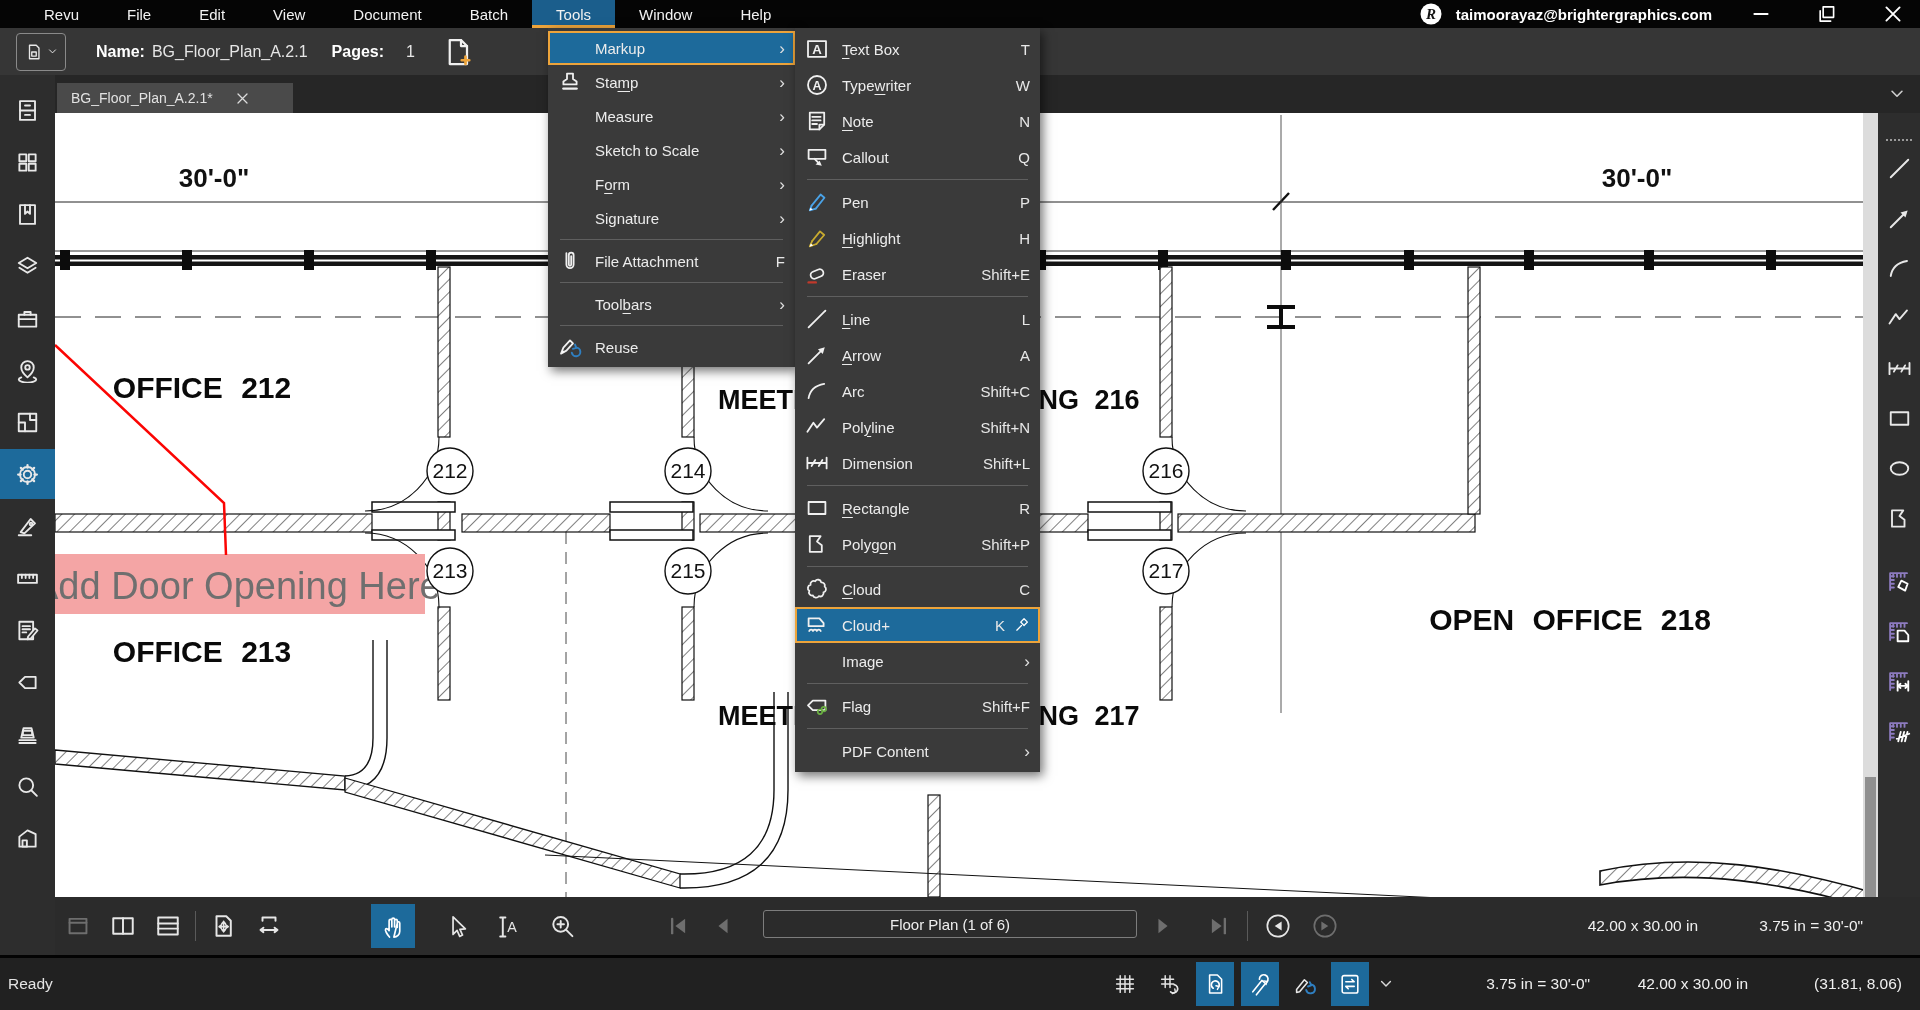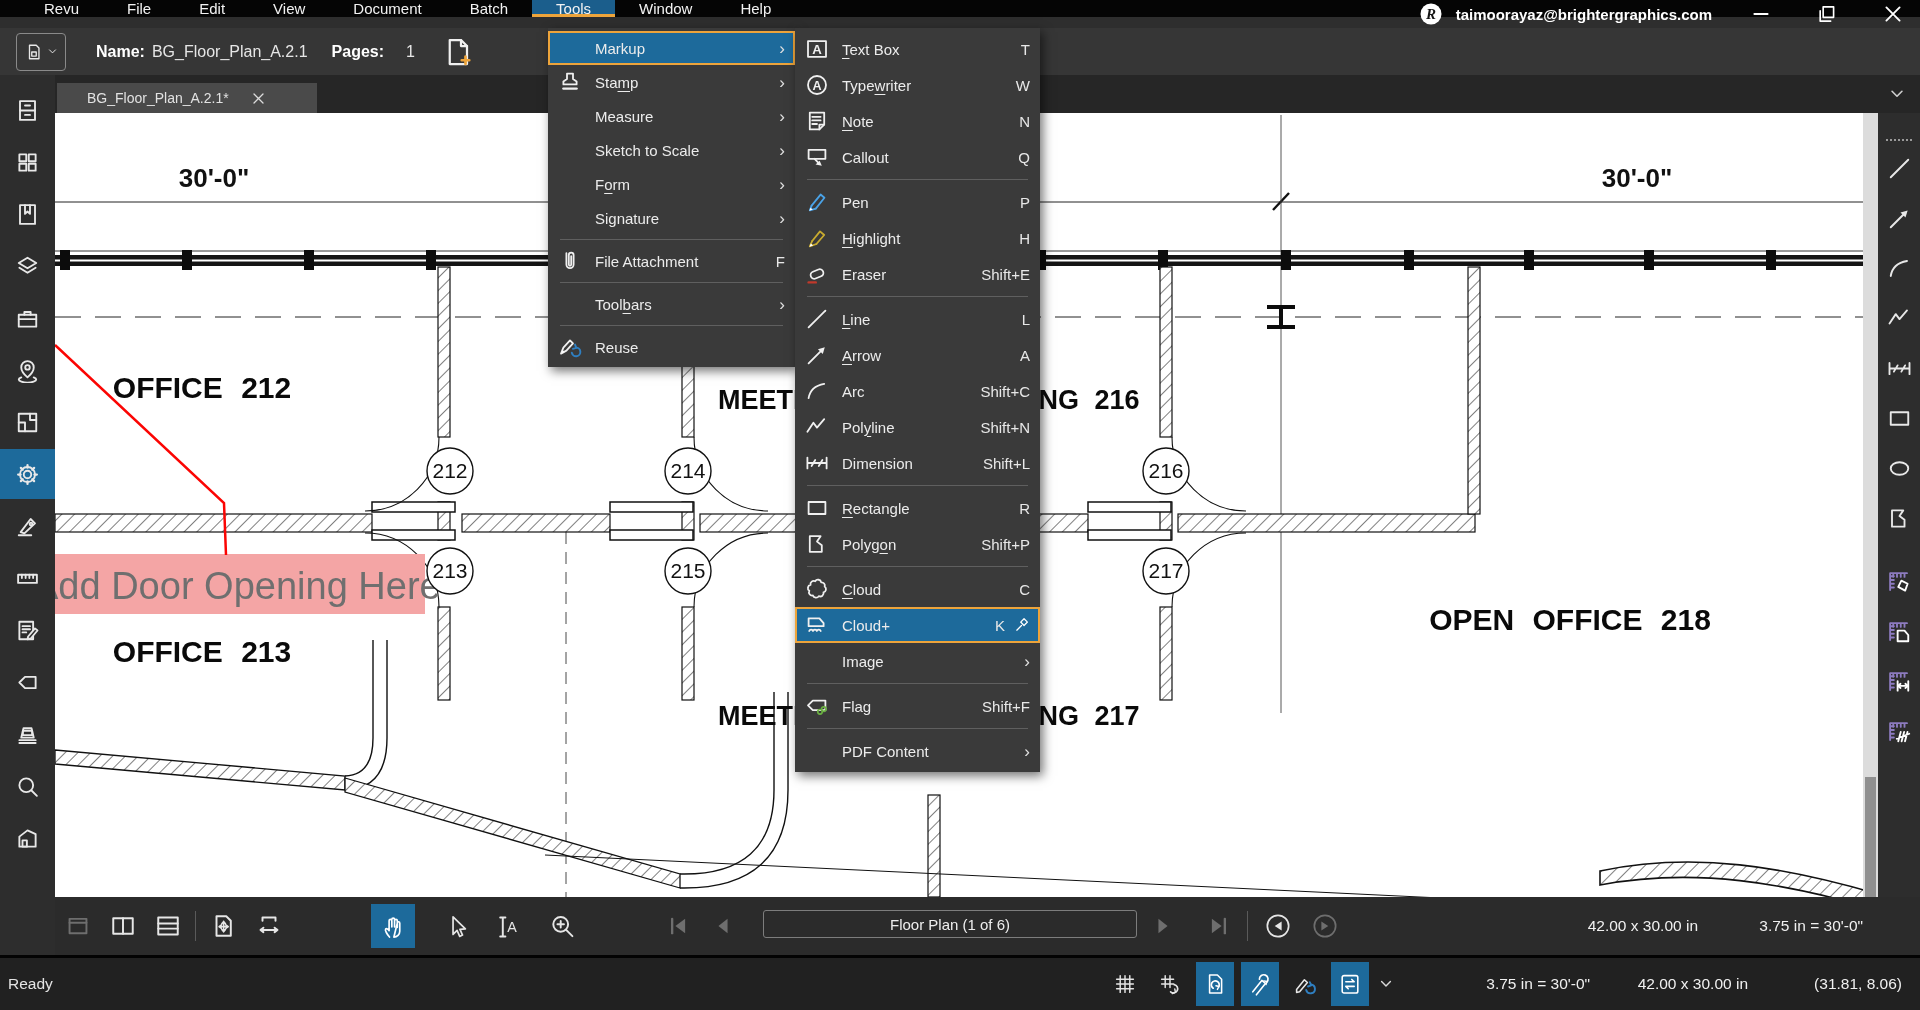--- a/index.html
+++ b/index.html
@@ -2,21 +2,21 @@
 <html><head>
 <meta charset="utf-8">
 <style>
   html,body{margin:0;padding:0;background:#111;}
   #app{position:relative;width:1920px;height:1010px;overflow:hidden;background:#2e2e2e;
        font-family:"Liberation Sans","DejaVu Sans",sans-serif;color:#ececec;-webkit-font-smoothing:antialiased;}
   .ico{display:inline-flex;align-items:center;justify-content:center;}
   .ico svg{width:100%;height:100%;display:block;}
 
   
-  #titlebar{position:absolute;left:0;top:0;width:1920px;height:17px;background:#050505;display:flex;align-items:stretch;}
+  #titlebar{position:absolute;left:0;top:0;width:1920px;height:28px;background:#050505;display:flex;align-items:stretch;}
   #menubar{display:flex;padding-left:20px;}
   .mb-item{display:flex;align-items:center;padding:0 24px;font-size:15px;color:#f2f2f2;position:relative;cursor:default;}
   .mb-item.sel{background:#1b5e8c;}
   .mb-item.sel:after{content:"";position:absolute;left:0;right:0;bottom:0;height:3px;background:#eda43b;}
   #tb-right{position:absolute;right:0;top:0;height:28px;display:flex;align-items:center;}
   #revu-logo{width:22px;height:22px;margin-right:14px;}
   #account-email{font-size:15px;font-weight:bold;color:#fff;margin-right:38px;}
   .win-btn{width:22px;height:22px;margin-right:44px;color:#fff;}
   .win-btn:last-child{margin-right:16px;}
 
@@ -25,21 +25,21 @@
   #file-menu-btn{margin-left:16px;width:48px;height:36px;border:1px solid #8a8a8a;border-radius:4px;display:flex;align-items:center;justify-content:center;gap:4px;color:#e8e8e8;}
   #file-menu-btn .ico{width:18px;height:20px;}
   #name-block{margin-left:30px;font-size:16px;display:flex;align-items:baseline;gap:7px;}
   .lbl-b{font-weight:bold;color:#fff;}
   .lbl-v{color:#e6e6e6;}
   #pages-block{margin-left:24px;font-size:16px;display:flex;align-items:flex-end;gap:22px;}
   #new-page-btn{margin-left:28px;width:30px;height:34px;color:#f0f0f0;}
 
   
   #tab-bar{position:absolute;left:55px;top:75px;width:1865px;height:38px;background:#262626;}
-  #doc-tab{position:absolute;left:2px;top:8px;width:260px;height:30px;background:#4a4a4a;display:flex;align-items:center;font-size:14px;color:#e2e2e2;padding-left:30px;box-sizing:border-box;}
+  #doc-tab{position:absolute;left:2px;top:8px;width:236px;height:30px;background:#4a4a4a;display:flex;align-items:center;font-size:14px;color:#e2e2e2;padding-left:14px;box-sizing:border-box;}
   #tab-close{width:15px;height:15px;margin-left:22px;color:#dcdcdc;}
   #panel-chevron{position:absolute;right:14px;top:10px;width:18px;height:18px;color:#cfcfcf;}
 
   
   #left-rail{position:absolute;left:0;top:75px;width:55px;height:880px;background:#2d2d2d;display:flex;flex-direction:column;align-items:center;padding-top:22px;box-sizing:border-box;gap:26px;}
   .rail-item{width:55px;height:26px;display:flex;align-items:center;justify-content:center;color:#e8e8e8;flex:0 0 auto;}
   .rail-item .ico{width:25px;height:25px;}
   .rail-item.sel{background:#1d6a9b;height:50px;margin:-12px 0;}
   #markup-list-btn{position:absolute;left:0;bottom:10px;width:55px;height:45px;background:#1d6a9b;display:flex;align-items:center;justify-content:center;color:#fff;}
   #markup-list-btn .ico{width:26px;height:26px;}

